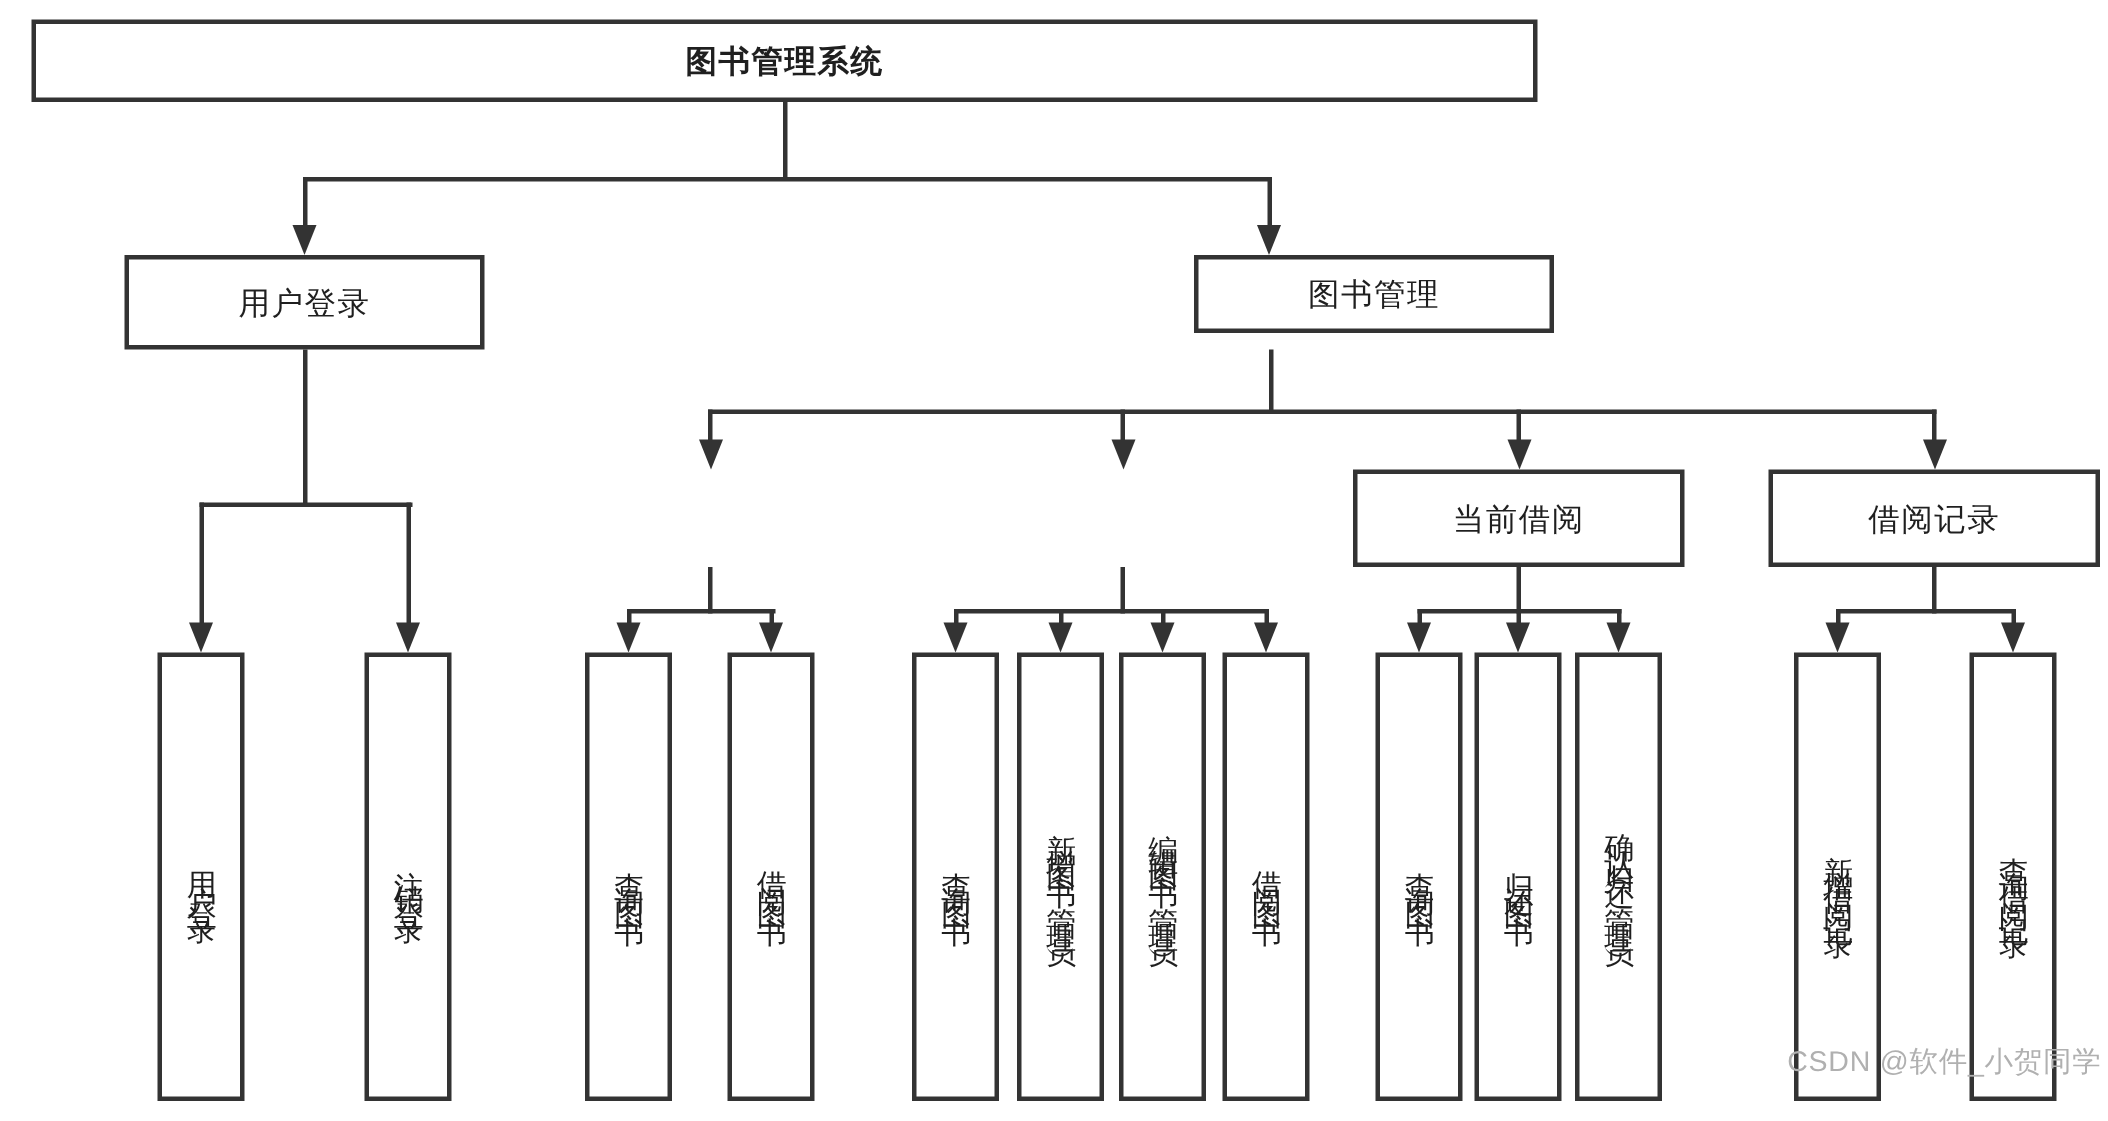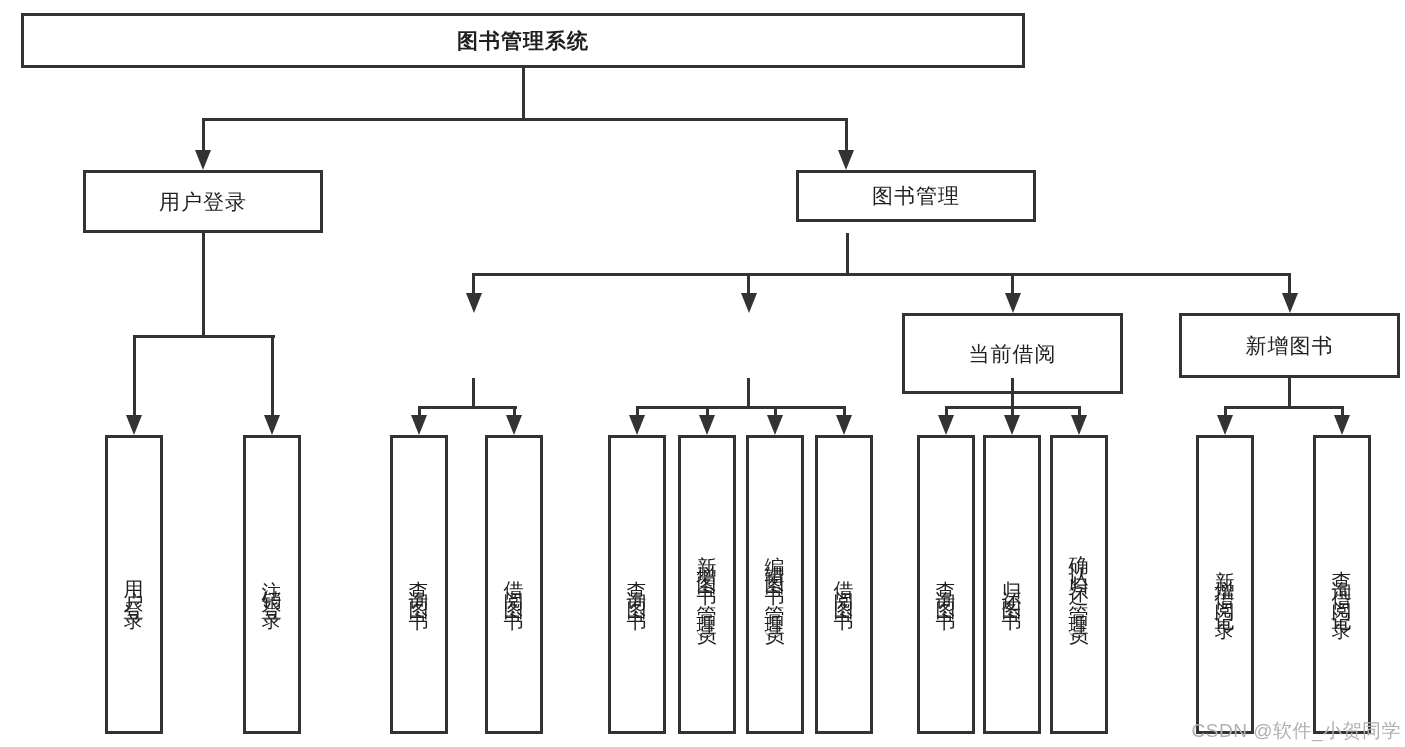--- a/index.html
+++ b/index.html
@@ -37,21 +37,21 @@
   }
   .vline { position: absolute; width: 3px; background: var(--line); }
   .hline { position: absolute; height: 3px; background: var(--line); }
   .arrow {
     position: absolute; width: 0; height: 0;
     border-left: 8px solid transparent;
     border-right: 8px solid transparent;
     border-top: 20px solid var(--line);
   }
   .watermark {
-    position: absolute; right: 4px; top: 718px;
+    position: absolute; right: 4px; top: 695px;
     font-size: 19px; color: var(--watermark); letter-spacing: 0.5px;
     white-space: nowrap;
     text-align: center;
   }
 </style>
 </head>
 <body>
 
 <div class="stage">
 
@@ -84,25 +84,25 @@
   <div class="hline" style="left:472px; top:273px; width:819px;"></div>
   <div class="vline" style="left:472px; top:273px; height:22px;"></div>
   <div class="arrow" style="left:465.5px; top:293px;"></div>
   <div class="vline" style="left:747px; top:273px; height:22px;"></div>
   <div class="arrow" style="left:740.5px; top:293px;"></div>
   <div class="vline" style="left:1011px; top:273px; height:22px;"></div>
   <div class="arrow" style="left:1004.5px; top:293px;"></div>
   <div class="vline" style="left:1288px; top:273px; height:22px;"></div>
   <div class="arrow" style="left:1281.5px; top:293px;"></div>
 
-  <div class="box h" style="left:902px; top:313px; width:221px; height:81px;">
+  <div class="box h" style="left:902px; top:313px; width:221px; height:65px;">
     <span class="lbl">当前借阅</span>
   </div>
   <div class="box h" style="left:1179px; top:313px; width:221px; height:65px;">
-    <span class="lbl">新增图书</span>
+    <span class="lbl">借阅记录</span>
   </div>
 
   <div class="vline" style="left:472px; top:378px; height:31px;"></div>
   <div class="hline" style="left:417.5px; top:406px; width:99px;"></div>
   <div class="vline" style="left:417.5px; top:406px; height:11px;"></div>
   <div class="arrow" style="left:411px; top:415px;"></div>
   <div class="vline" style="left:512.5px; top:406px; height:11px;"></div>
   <div class="arrow" style="left:506px; top:415px;"></div>
 
   <div class="vline" style="left:747px; top:378px; height:31px;"></div>

